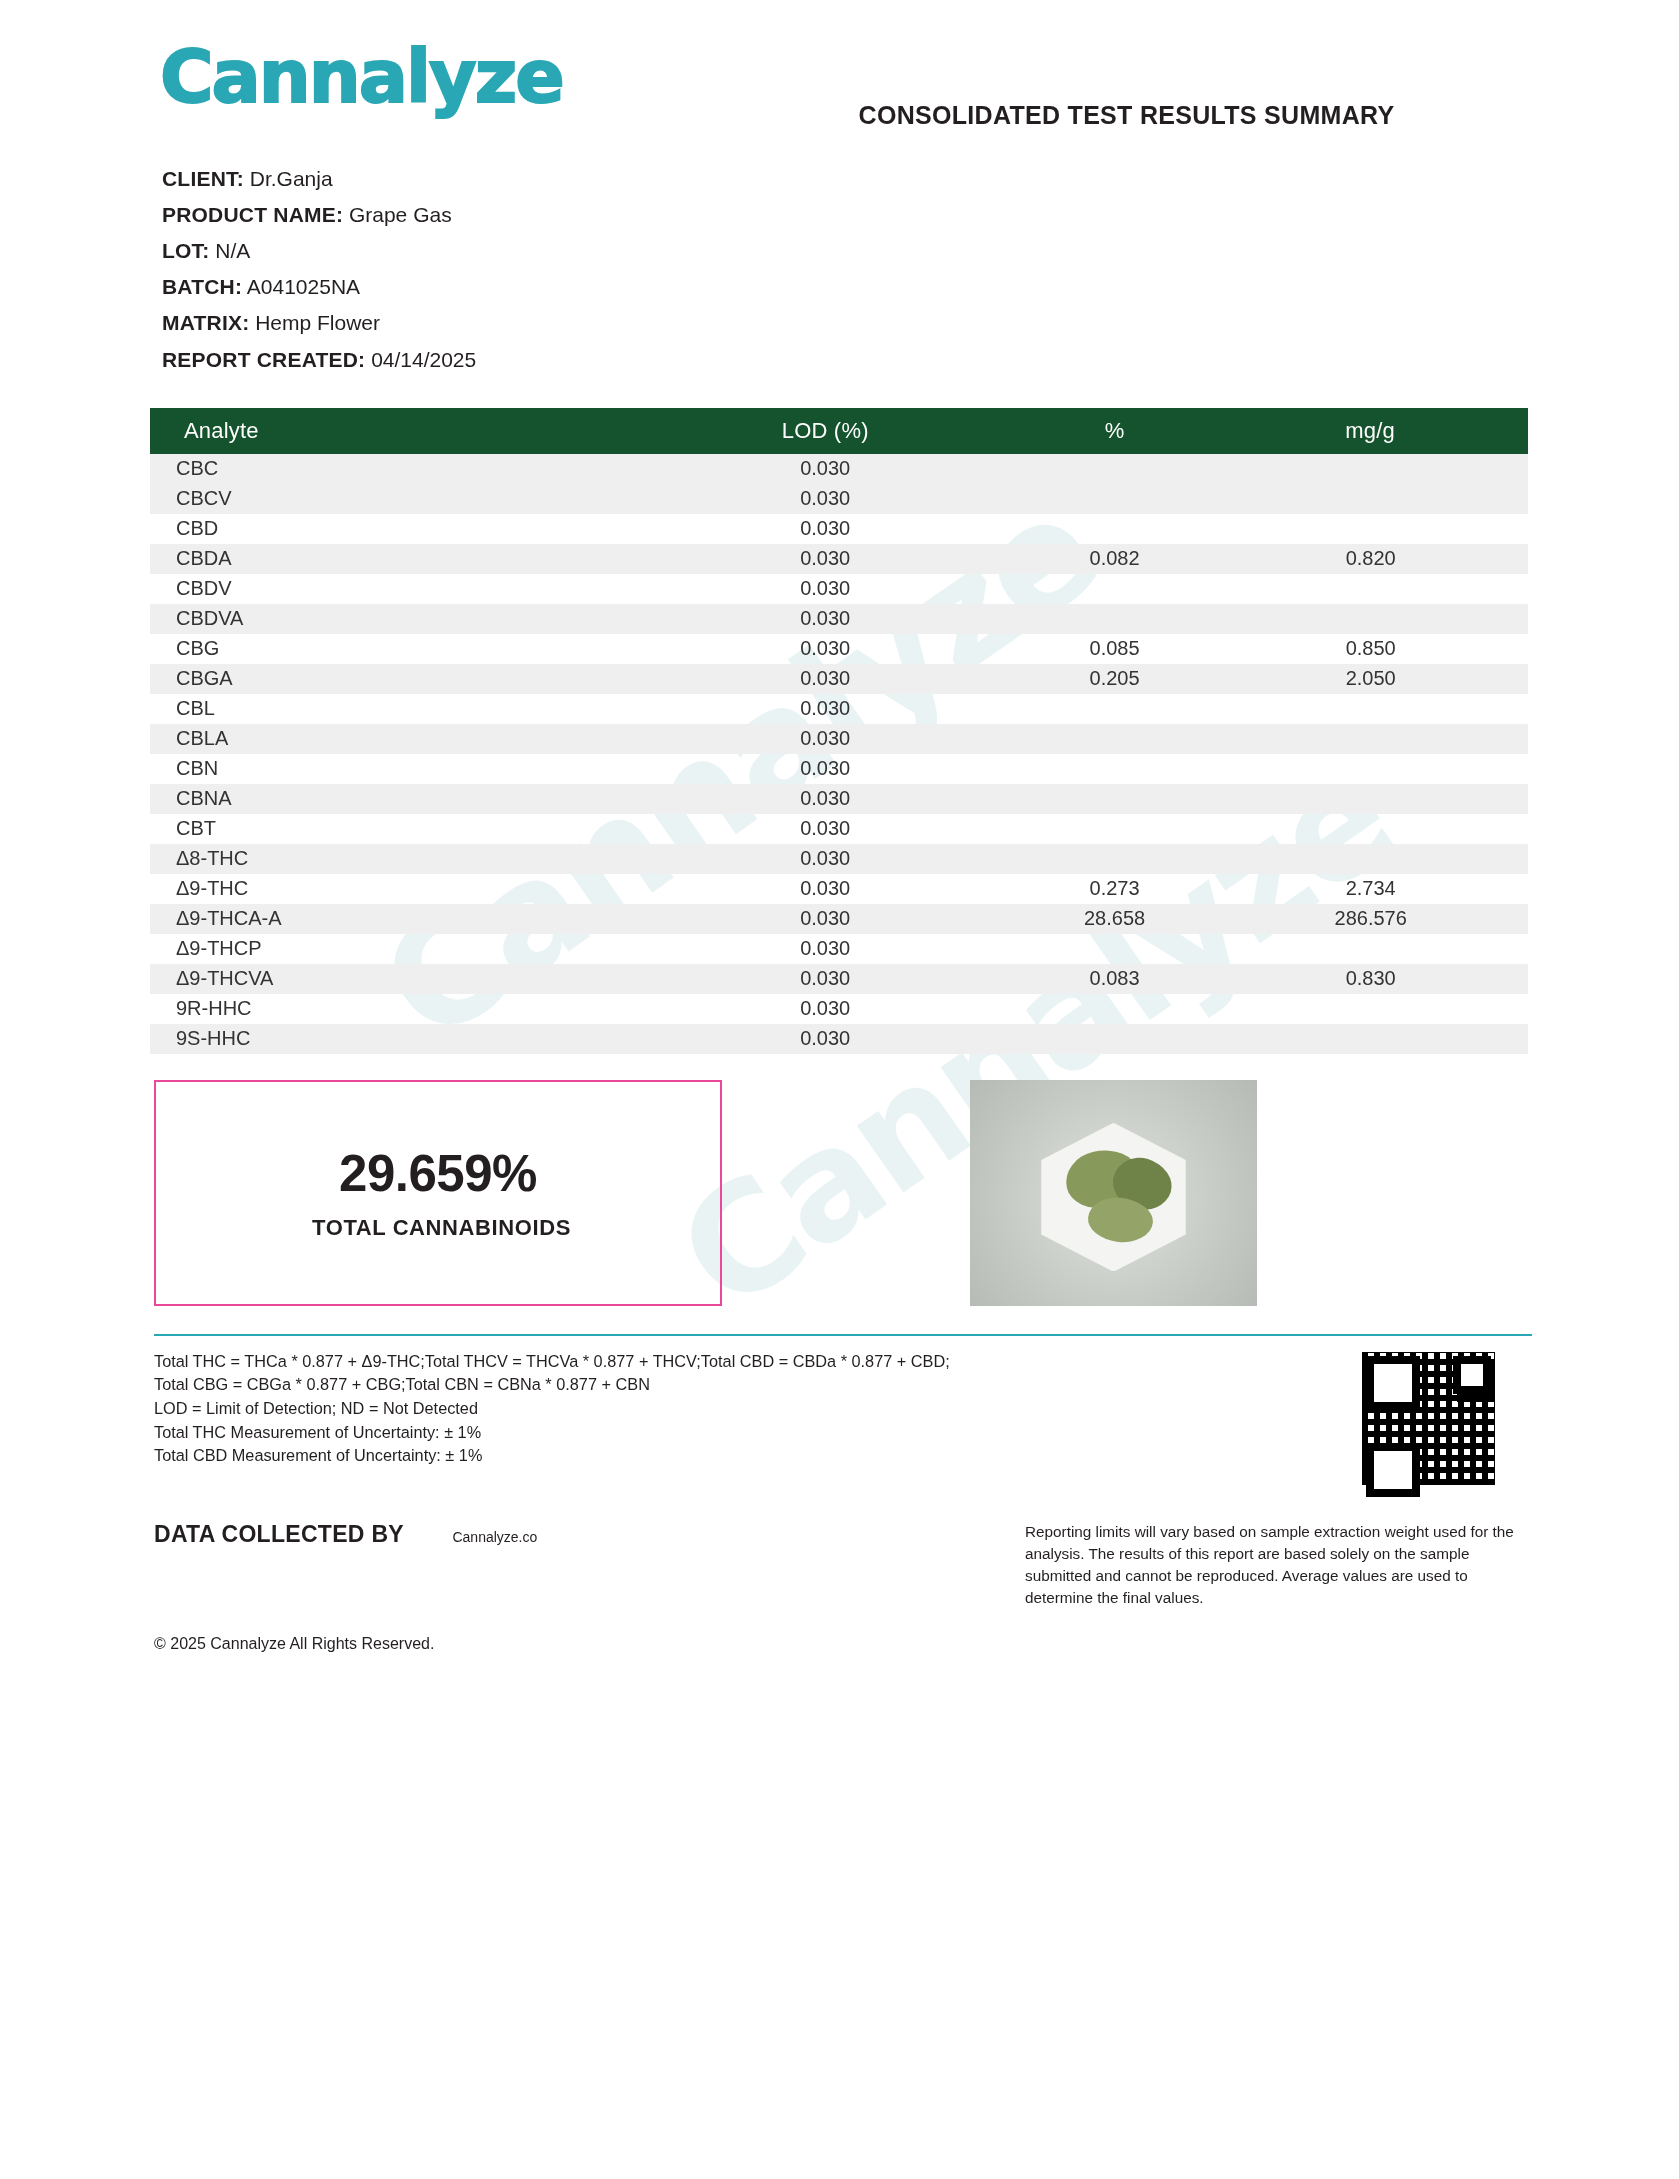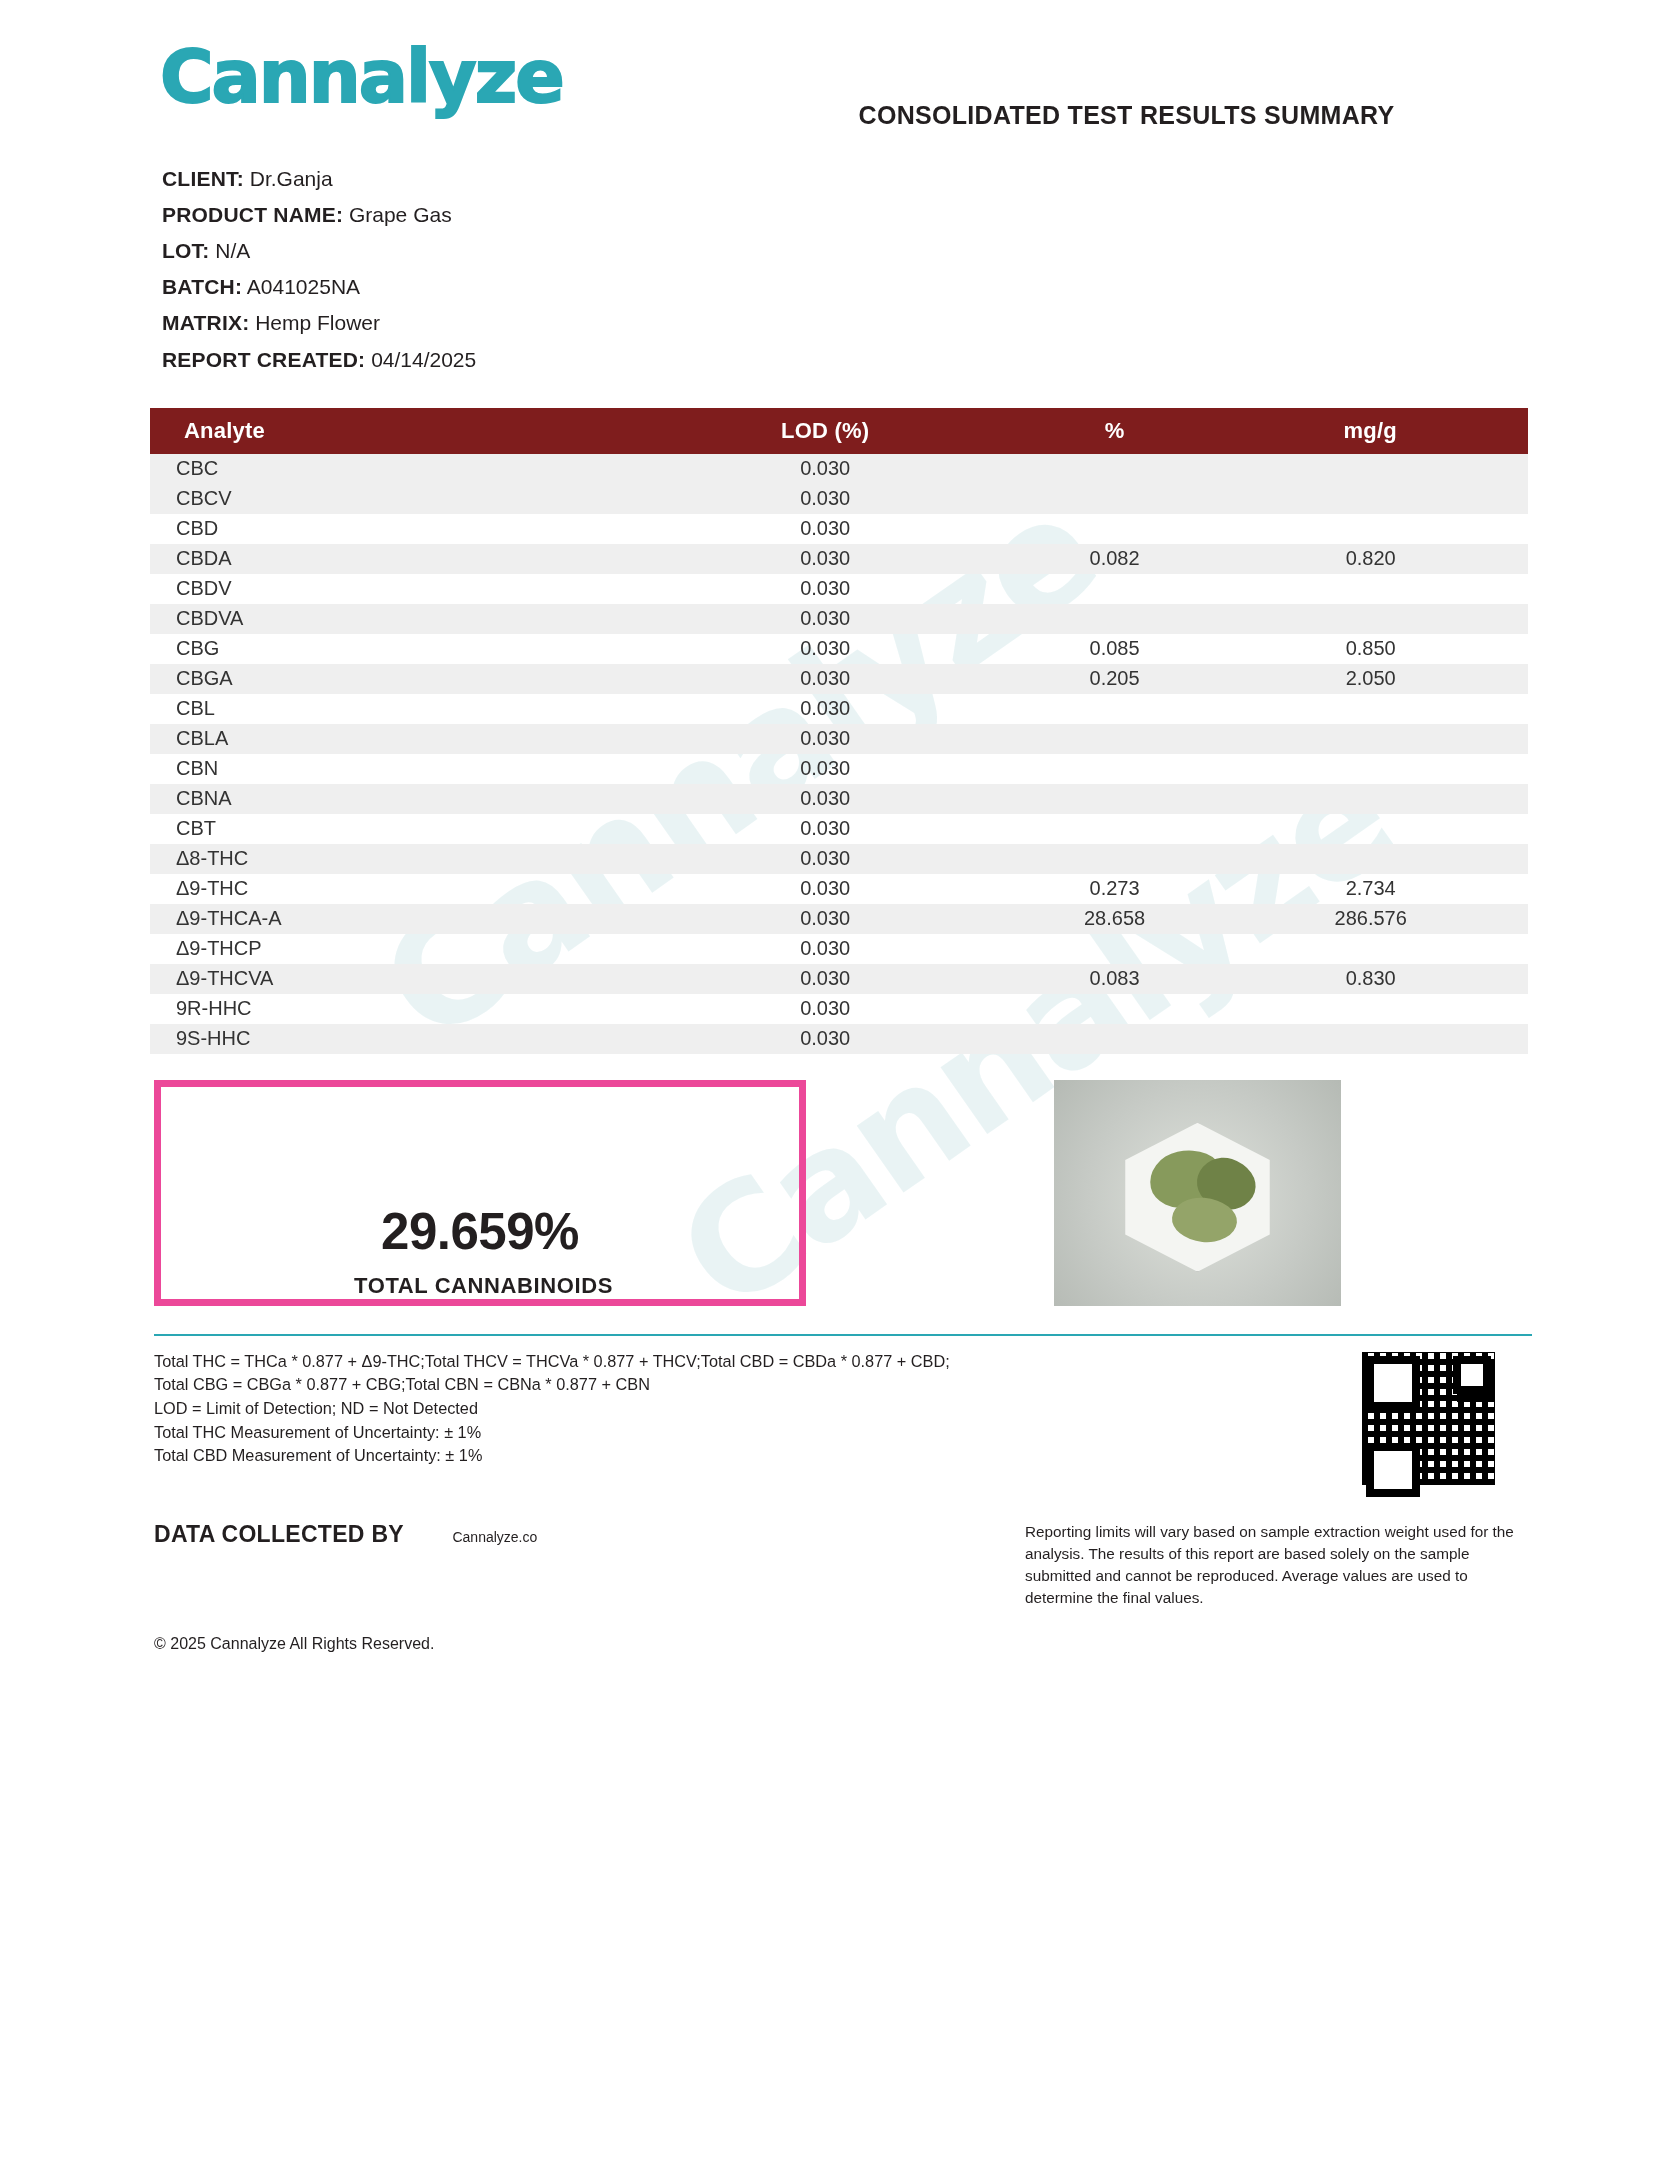--- a/index.html
+++ b/index.html
@@ -104,24 +104,24 @@
   
   .results-table {
     position: relative;
     z-index: 2;
     width: 1378px;
     margin-top: 30px;
     border-collapse: collapse;
     table-layout: fixed;
   }
   .results-table thead th {
-    background: #7f1d1d;
+    background: #14532d;
     color: #ffffff;
     font-size: 22px;
-    font-weight: 700;
+    font-weight: 400;
     height: 46px;
     padding: 0 0 0 0;
     letter-spacing: 0.2px;
   }
   .col-analyte { width: 38%; text-align: left; padding-left: 34px !important; }
   .col-lod     { width: 22%; text-align: center; }
   .col-pct     { width: 20%; text-align: center; }
   .col-mgg     { width: 20%; text-align: center; padding-right: 40px !important; }
 
   .results-table tbody td {
@@ -141,27 +141,27 @@
   .summary {
     position: relative;
     z-index: 2;
     margin-top: 26px;
     display: flex;
     align-items: flex-start;
     gap: 248px;
     padding-left: 4px;
   }
   .total-box {
-    width: 652px;
+    width: 568px;
     height: 226px;
-    border: 7px solid #ec4899;
+    border: 2px solid #ec4899;
     display: flex;
     flex-direction: column;
     align-items: center;
-    justify-content: flex-end;
+    justify-content: center;
   }
   .total-value {
     font-size: 51px;
     font-weight: 700;
     letter-spacing: -0.5px;
     color: #231f20;
   }
   .total-label {
     margin-top: 12px;
     font-size: 22px;

